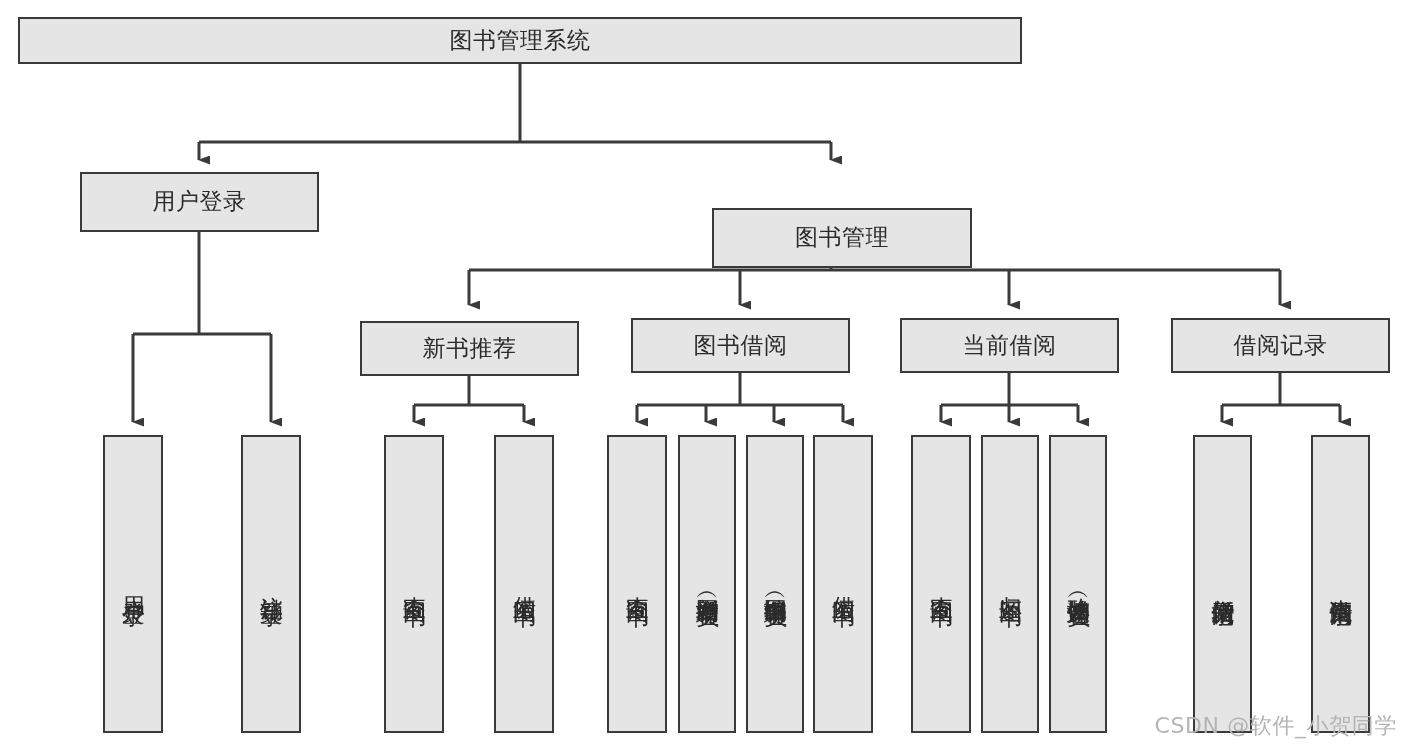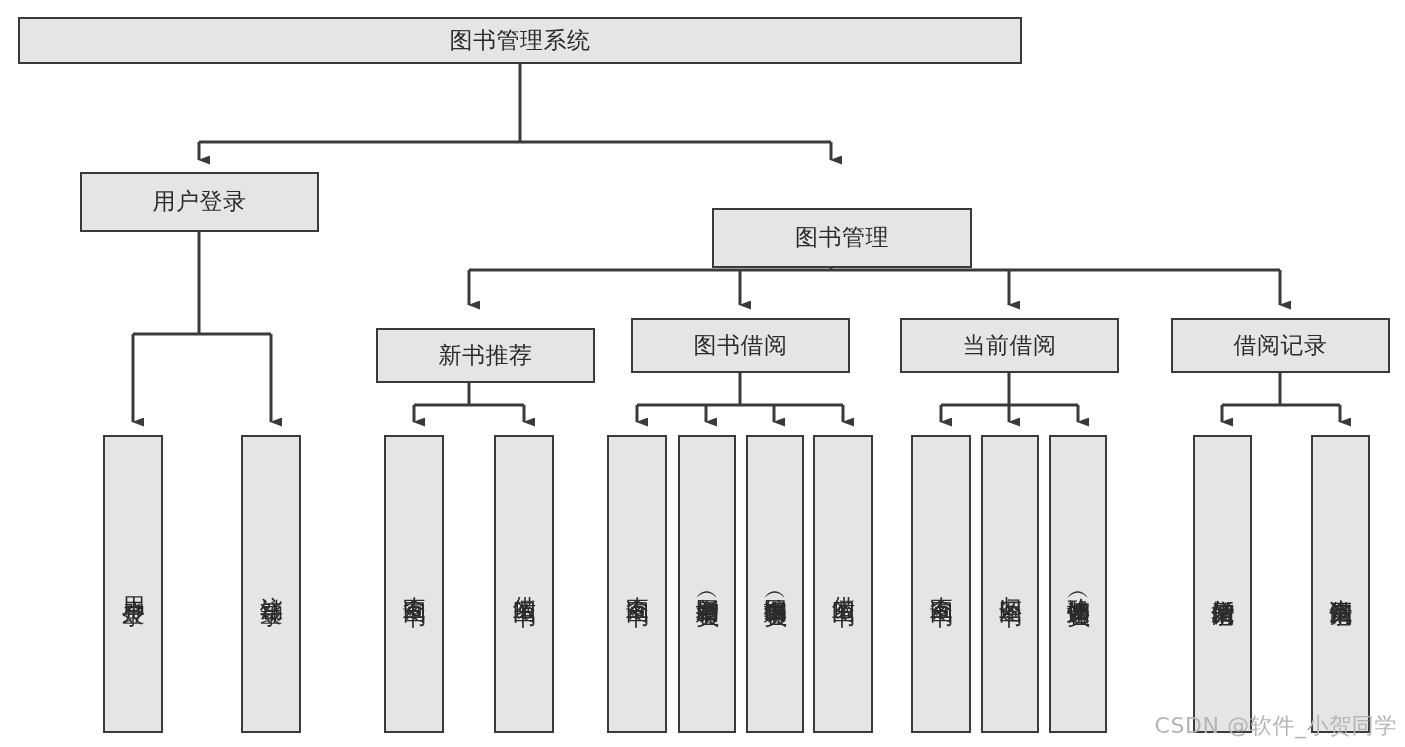--- a/index.html
+++ b/index.html
@@ -126,21 +126,21 @@
     <span class="node-label">图书管理系统</span>
   </div>
 
   <div class="node horiz" style="left:80px; top:172px; width:239px; height:60px;">
     <span class="node-label">用户登录</span>
   </div>
   <div class="node horiz" style="left:712px; top:172px; width:260px; height:60px;margin-top:36px;">
     <span class="node-label">图书管理</span>
   </div>
 
-  <div class="node horiz" style="left:360px; top:328px; width:219px; height:55px;margin-left:16px;">
+  <div class="node horiz" style="left:360px; top:321px; width:219px; height:55px;">
     <span class="node-label">新书推荐</span>
   </div>
   <div class="node horiz" style="left:900px; top:318px; width:219px; height:55px;">
     <span class="node-label">当前借阅</span>
   </div>
   <div class="node horiz" style="left:631px; top:318px; width:219px; height:55px;">
     <span class="node-label">图书借阅</span>
   </div>
   <div class="node horiz" style="left:1171px; top:318px; width:219px; height:55px;">
     <span class="node-label">借阅记录</span>

